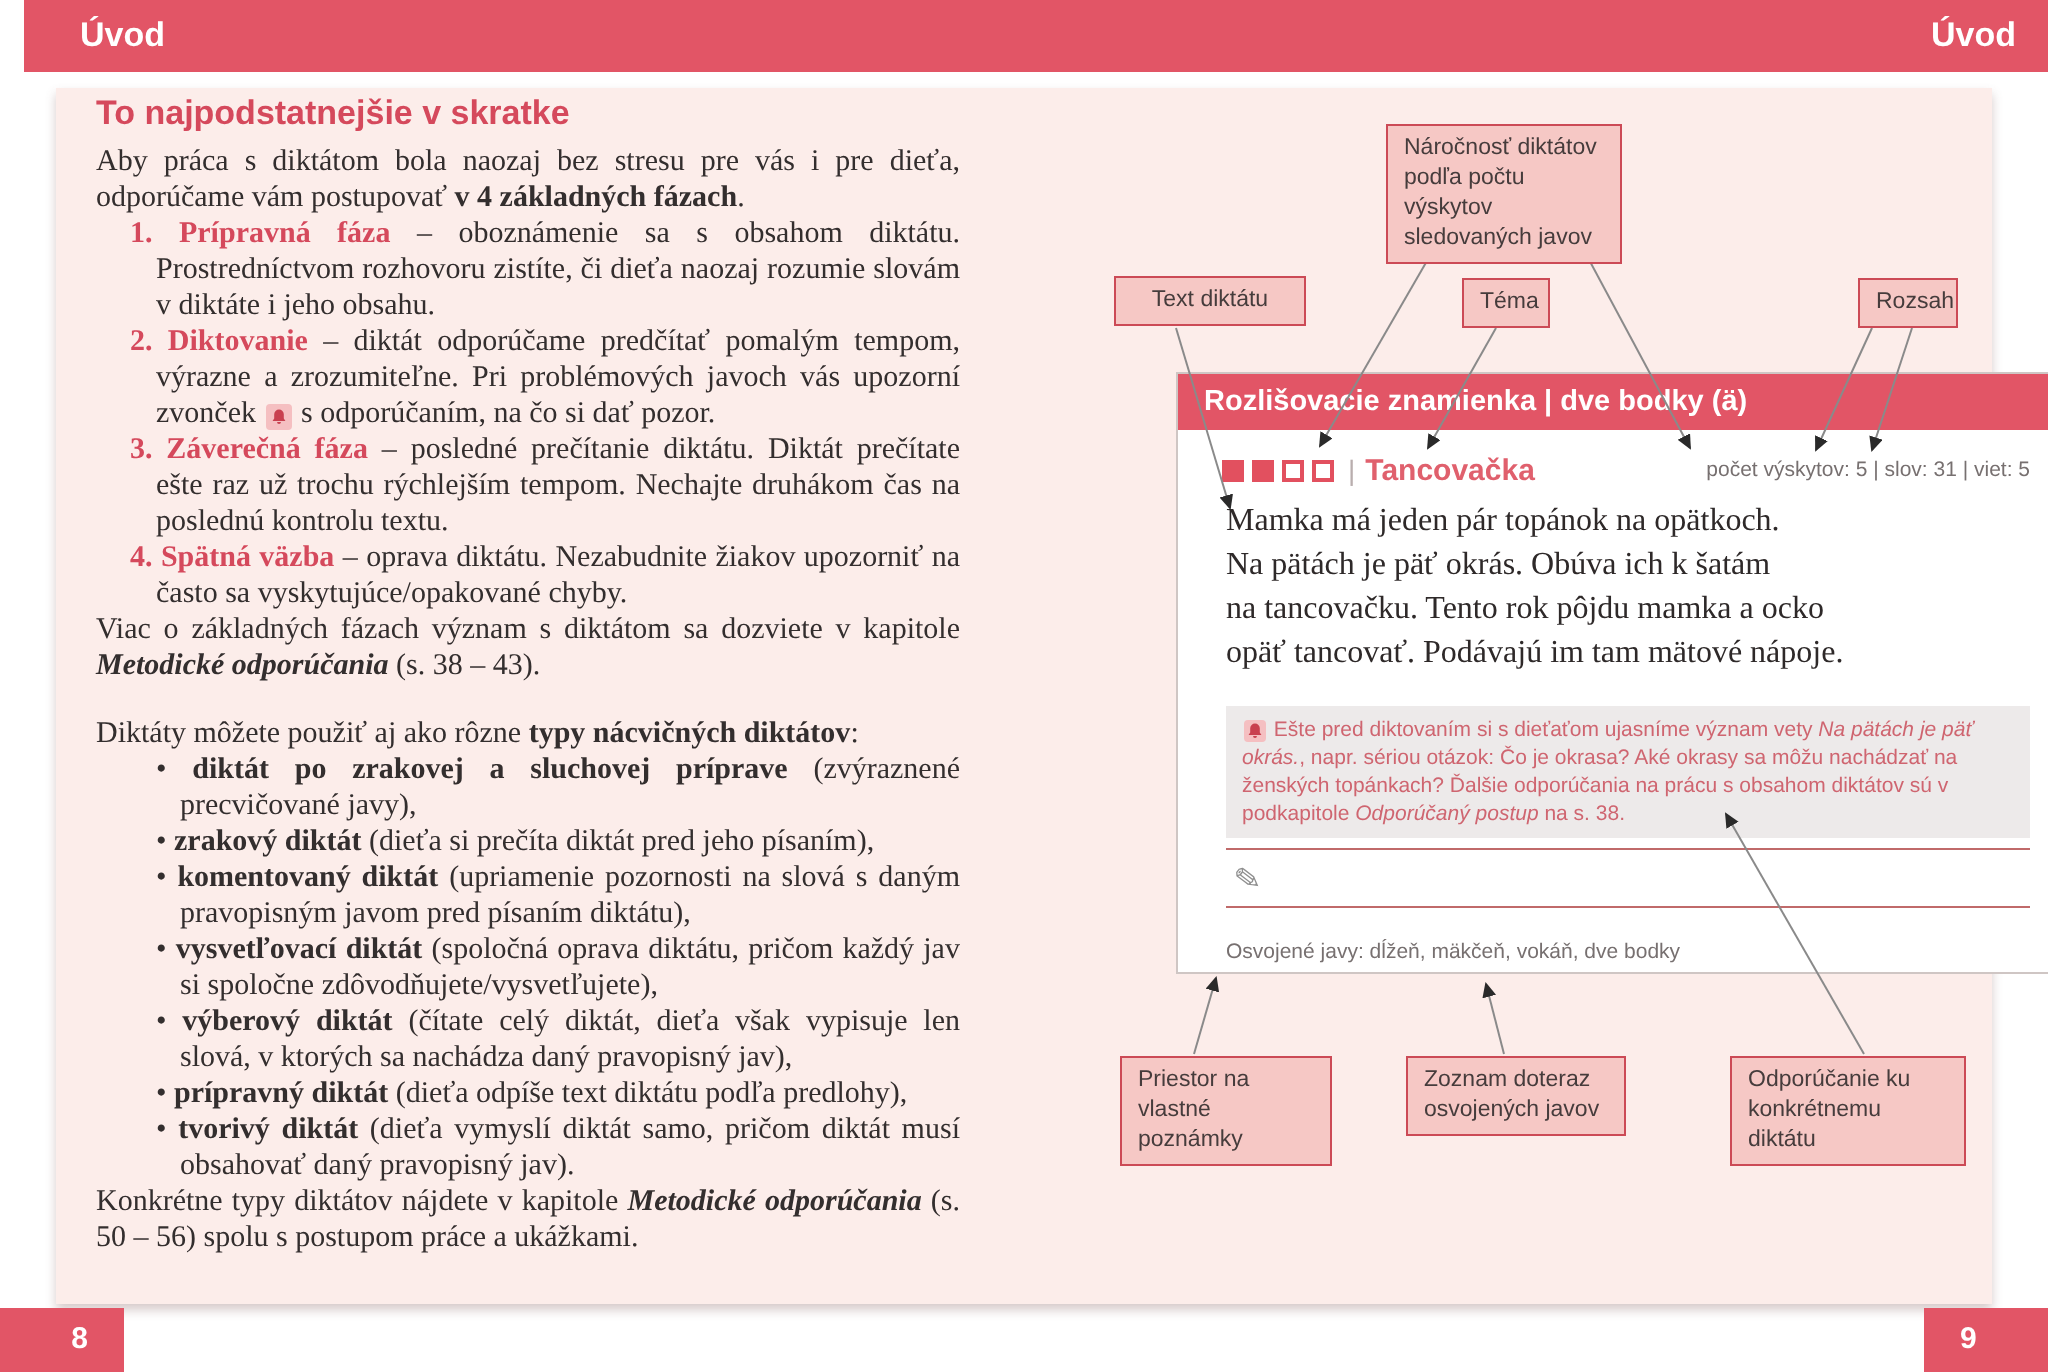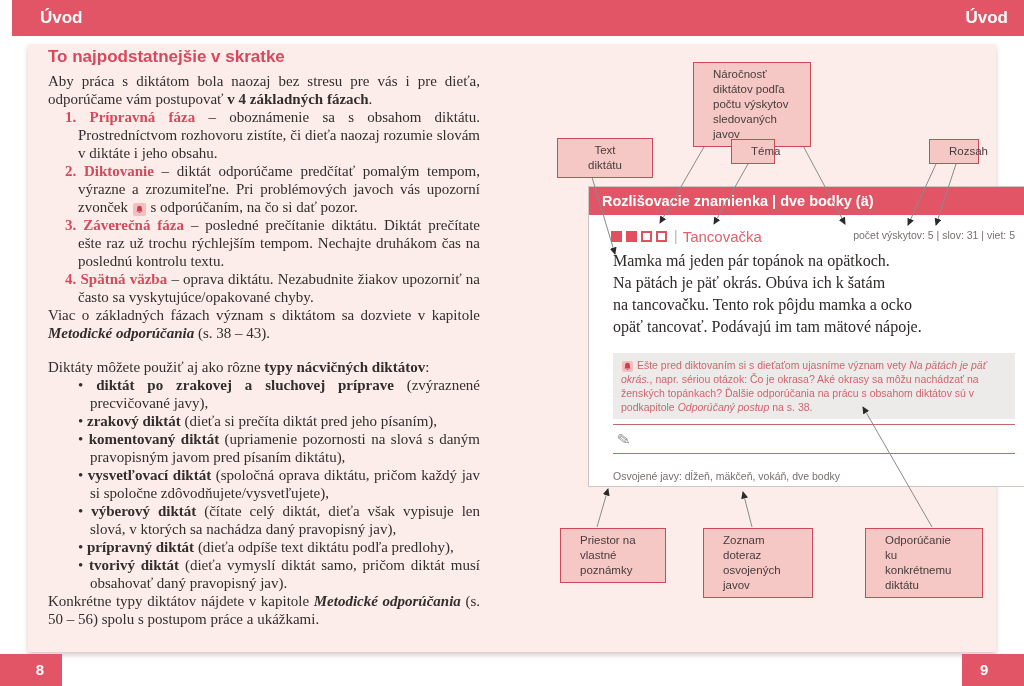--- a/index.html
+++ b/index.html
@@ -50,21 +50,21 @@
   .seg-rb{font-weight:bold;color:#d5495c;}
   .bell{
     display:inline-flex;align-items:center;justify-content:center;
     width:13px;height:13px;background:#f5bfc1;border-radius:2px;
     vertical-align:-2px;margin:0 1px;
   }
   
   .callout{
     position:absolute;background:#f6c8c5;border:1px solid #cc4a56;
     font-family:"Liberation Sans", sans-serif;font-size:11.5px;line-height:15px;
-    color:#463c3c;padding:4px 19px;box-sizing:border-box;z-index:6;
+    color:#463c3c;padding:4px 8px;box-sizing:border-box;z-index:6;
   }
   .co-narocnost{left:693px;top:62px;width:118px;}
   .co-text{left:557px;top:138px;width:96px;text-align:center;}
   .co-tema{left:731px;top:139px;width:44px;text-align:center;}
   .co-rozsah{left:929px;top:139px;width:50px;text-align:center;}
   .co-priestor{left:560px;top:528px;width:106px;}
   .co-zoznam{left:703px;top:528px;width:110px;}
   .co-odporucanie{left:865px;top:528px;width:118px;}
   
   .card{
@@ -77,20 +77,21 @@
     font-size:14.5px;line-height:28px;padding-left:13px;
   }
   .card-row{position:absolute;left:22px;top:39px;right:13px;height:16px;}
   .sq{display:inline-block;width:11px;height:11px;margin-right:4px;vertical-align:middle;box-sizing:border-box;}
   .sq-f{background:#e2505f;}
   .sq-e{background:#fff;border:2px solid #e2505f;}
   .card-sep{color:#b9aeae;font-family:"Liberation Sans", sans-serif;font-size:14px;vertical-align:middle;margin:0 5px 0 3px;}
   .card-title{
     color:#e0606d;font-family:"Liberation Sans", sans-serif;font-size:15px;
     vertical-align:middle;
+    font-weight:bold;
   }
   .card-meta{
     position:absolute;right:0;top:3px;color:#777070;
     font-family:"Liberation Sans", sans-serif;font-size:10.5px;
   }
   .card-text{position:absolute;left:24px;top:63px;right:13px;color:#2e2929;}
   .card-text p{margin:0;font-size:16px;line-height:22px;}
   .card-note{
     position:absolute;left:24px;top:166px;right:13px;background:#edeaea;
     font-family:"Liberation Sans", sans-serif;font-size:10.5px;line-height:14px;

